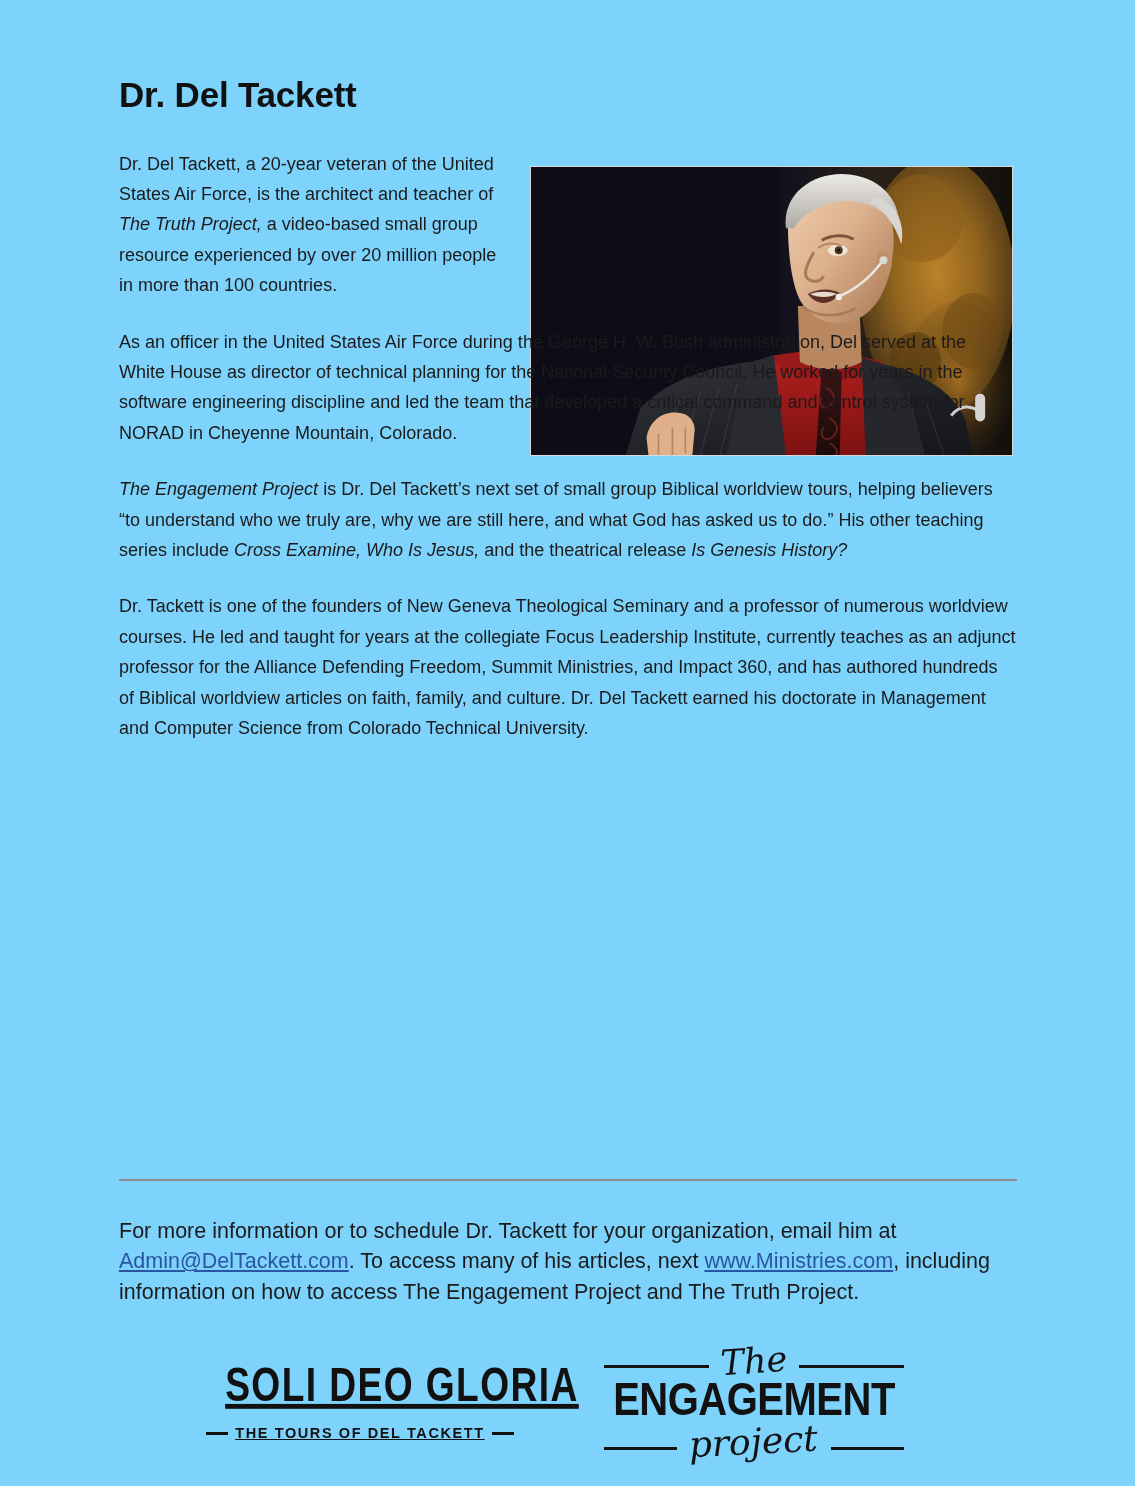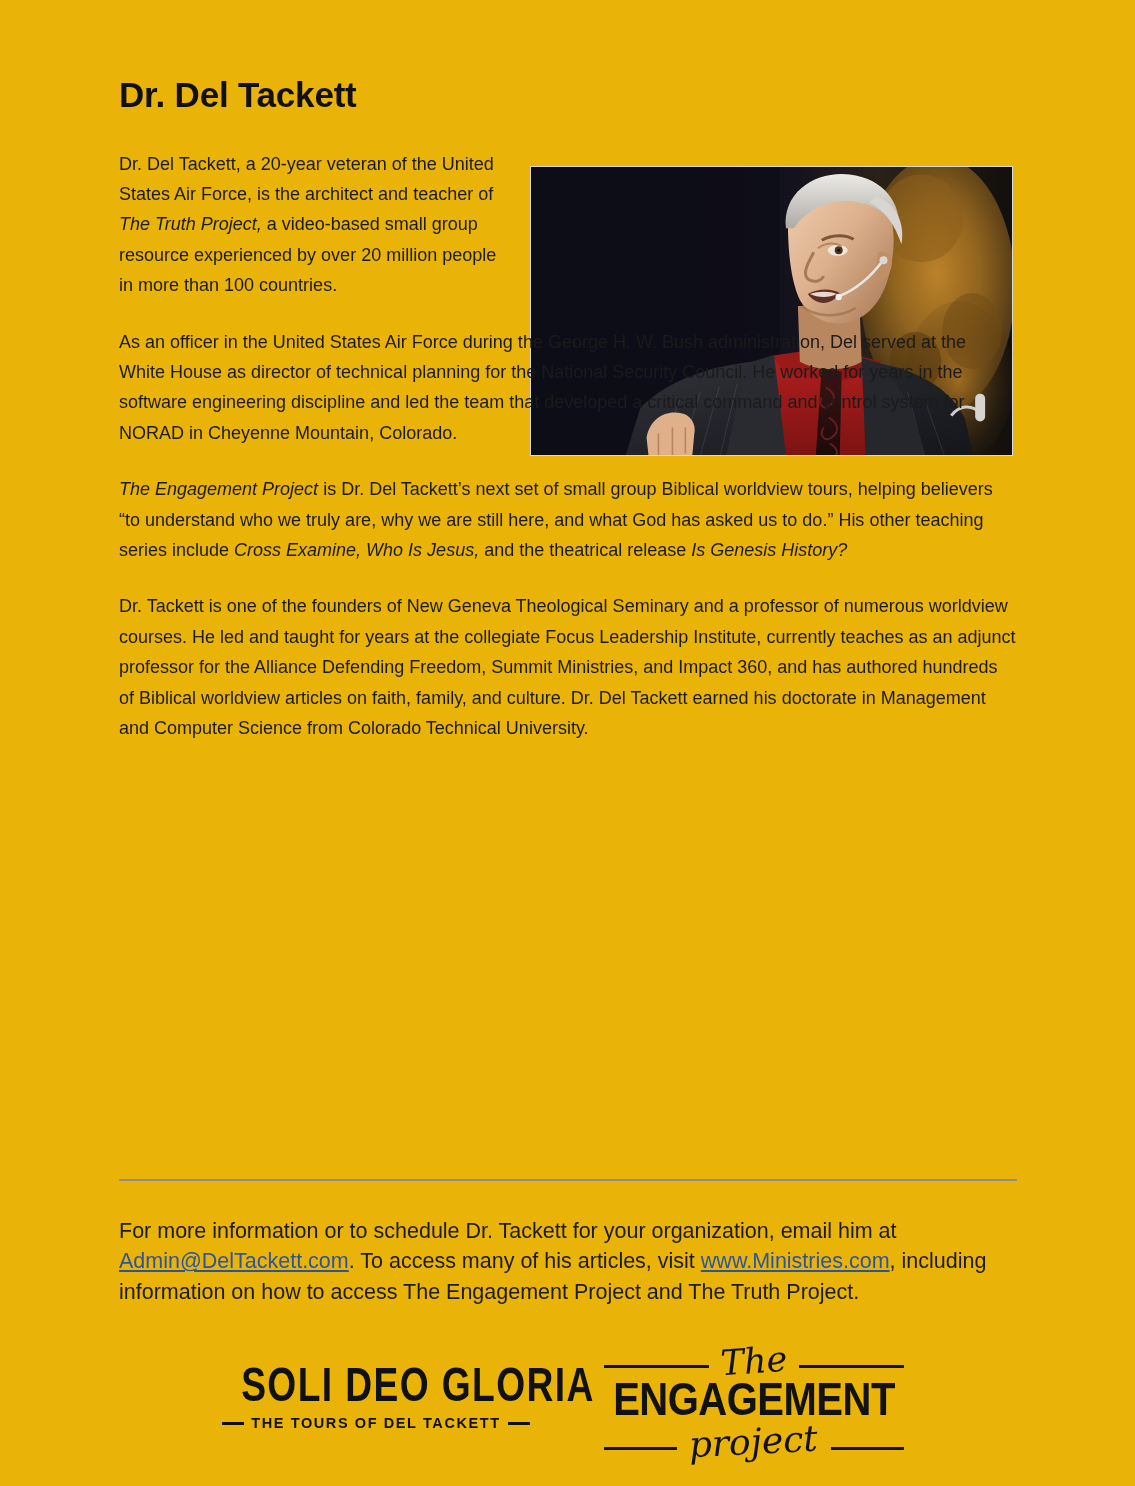--- a/index.html
+++ b/index.html
@@ -14,21 +14,21 @@
     font-family: "Liberation Sans", sans-serif;
     color: #1a1a1a;
     overflow: hidden;
   }
 
   .page {
     position: absolute;
     left: 0; top: 0;
     width: 1135px;
     height: 1486px;
-    background: #eab308;
+    background: #7dd3fc;
   }
 
   .content {
     position: absolute;
     left: 119px;
     top: 76px;
     width: 898px;
   }
 
   
@@ -101,41 +101,42 @@
   .logos {
     position: absolute;
     left: 119px;
     top: 1318px;
     width: 898px;
     height: 160px;
   }
 
   .logo-sdg {
     position: absolute;
-    left: 112px;
+    left: 96px;
     top: 42px;
     width: 290px;
     text-align: right;
     color: #111111;
+    text-decoration: underline;
   }
   .sdg-main {
     font-family: "Liberation Sans", sans-serif;
     font-weight: bold;
     font-size: 40px;
     letter-spacing: 1.5px;
     line-height: 1;
     transform: scaleY(1.22) scaleX(0.93);
     transform-origin: center top;
     white-space: nowrap;
   }
   .sdg-sub-row {
     display: flex;
     align-items: center;
     gap: 7px;
-    margin-top: 15px;
+    margin-top: 25px;
     justify-content: center;
   }
   .sdg-rule {
     flex: 0 0 22px;
     height: 3px;
     background: #111111;
   }
   .sdg-sub {
     font-size: 14.5px;
     font-weight: bold;
@@ -339,21 +340,21 @@
 
       <p><em>The Engagement Project</em><span> is Dr. Del Tackett’s next set of small group Biblical worldview tours, helping believers “to understand who we truly are, why we are still here, and what God has asked us to do.” His other teaching series include </span><em>Cross Examine, Who Is Jesus,</em><span> and the theatrical release </span><em>Is Genesis History?</em></p>
 
       <p>Dr. Tackett is one of the founders of New Geneva Theological Seminary and a professor of numerous worldview courses. He led and taught for years at the collegiate Focus Leadership Institute, currently teaches as an adjunct professor for the Alliance Defending Freedom, Summit Ministries, and Impact 360, and has authored hundreds of Biblical worldview articles on faith, family, and culture. Dr. Del Tackett earned his doctorate in Management and Computer Science from Colorado Technical University.</p>
 
     </div>
   </div>
 
   <div class="divider"></div>
 
-  <div class="footer-note"><span>For more information or to schedule Dr. Tackett for your organization, email him at </span><a class="link" href="#">Admin@DelTackett.com</a><span>.  To access many of his articles, visit </span><a class="link" href="#">www.Ministries.com</a><span>, including information on how to access The Engagement Project and The Truth Project.</span></div>
+  <div class="footer-note"><span>For more information or to schedule Dr. Tackett for your organization, email him at </span><a class="link" href="#">Admin@DelTackett.com</a><span>.  To access many of his articles, next </span><a class="link" href="#">www.Ministries.com</a><span>, including information on how to access The Engagement Project and The Truth Project.</span></div>
 
   <div class="logos">
 
     <div class="logo-sdg">
       <div class="sdg-main">SOLI DEO GLORIA</div>
       <div class="sdg-sub-row">
         <span class="sdg-rule"></span>
         <span class="sdg-sub">THE TOURS OF DEL TACKETT</span>
         <span class="sdg-rule"></span>
       </div>

